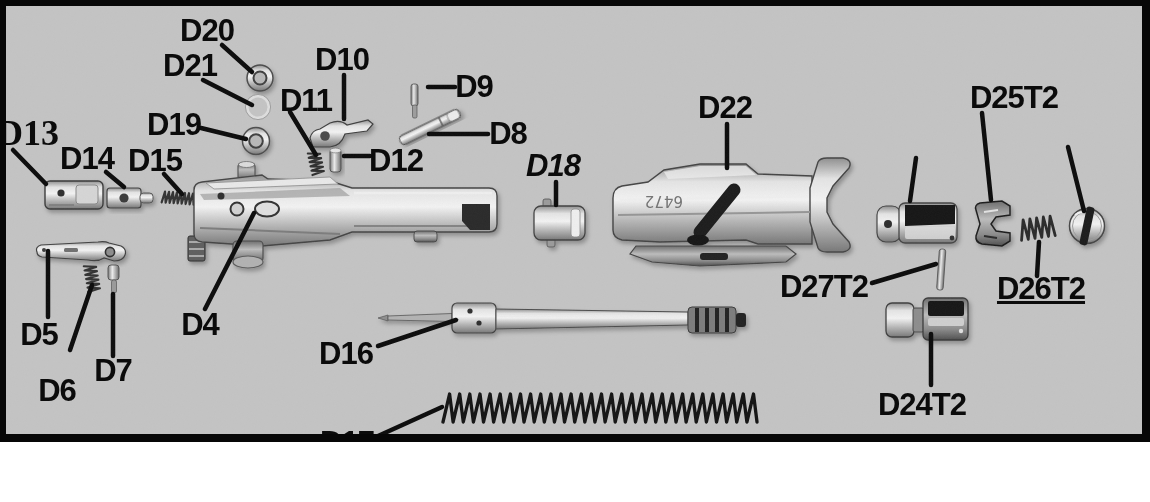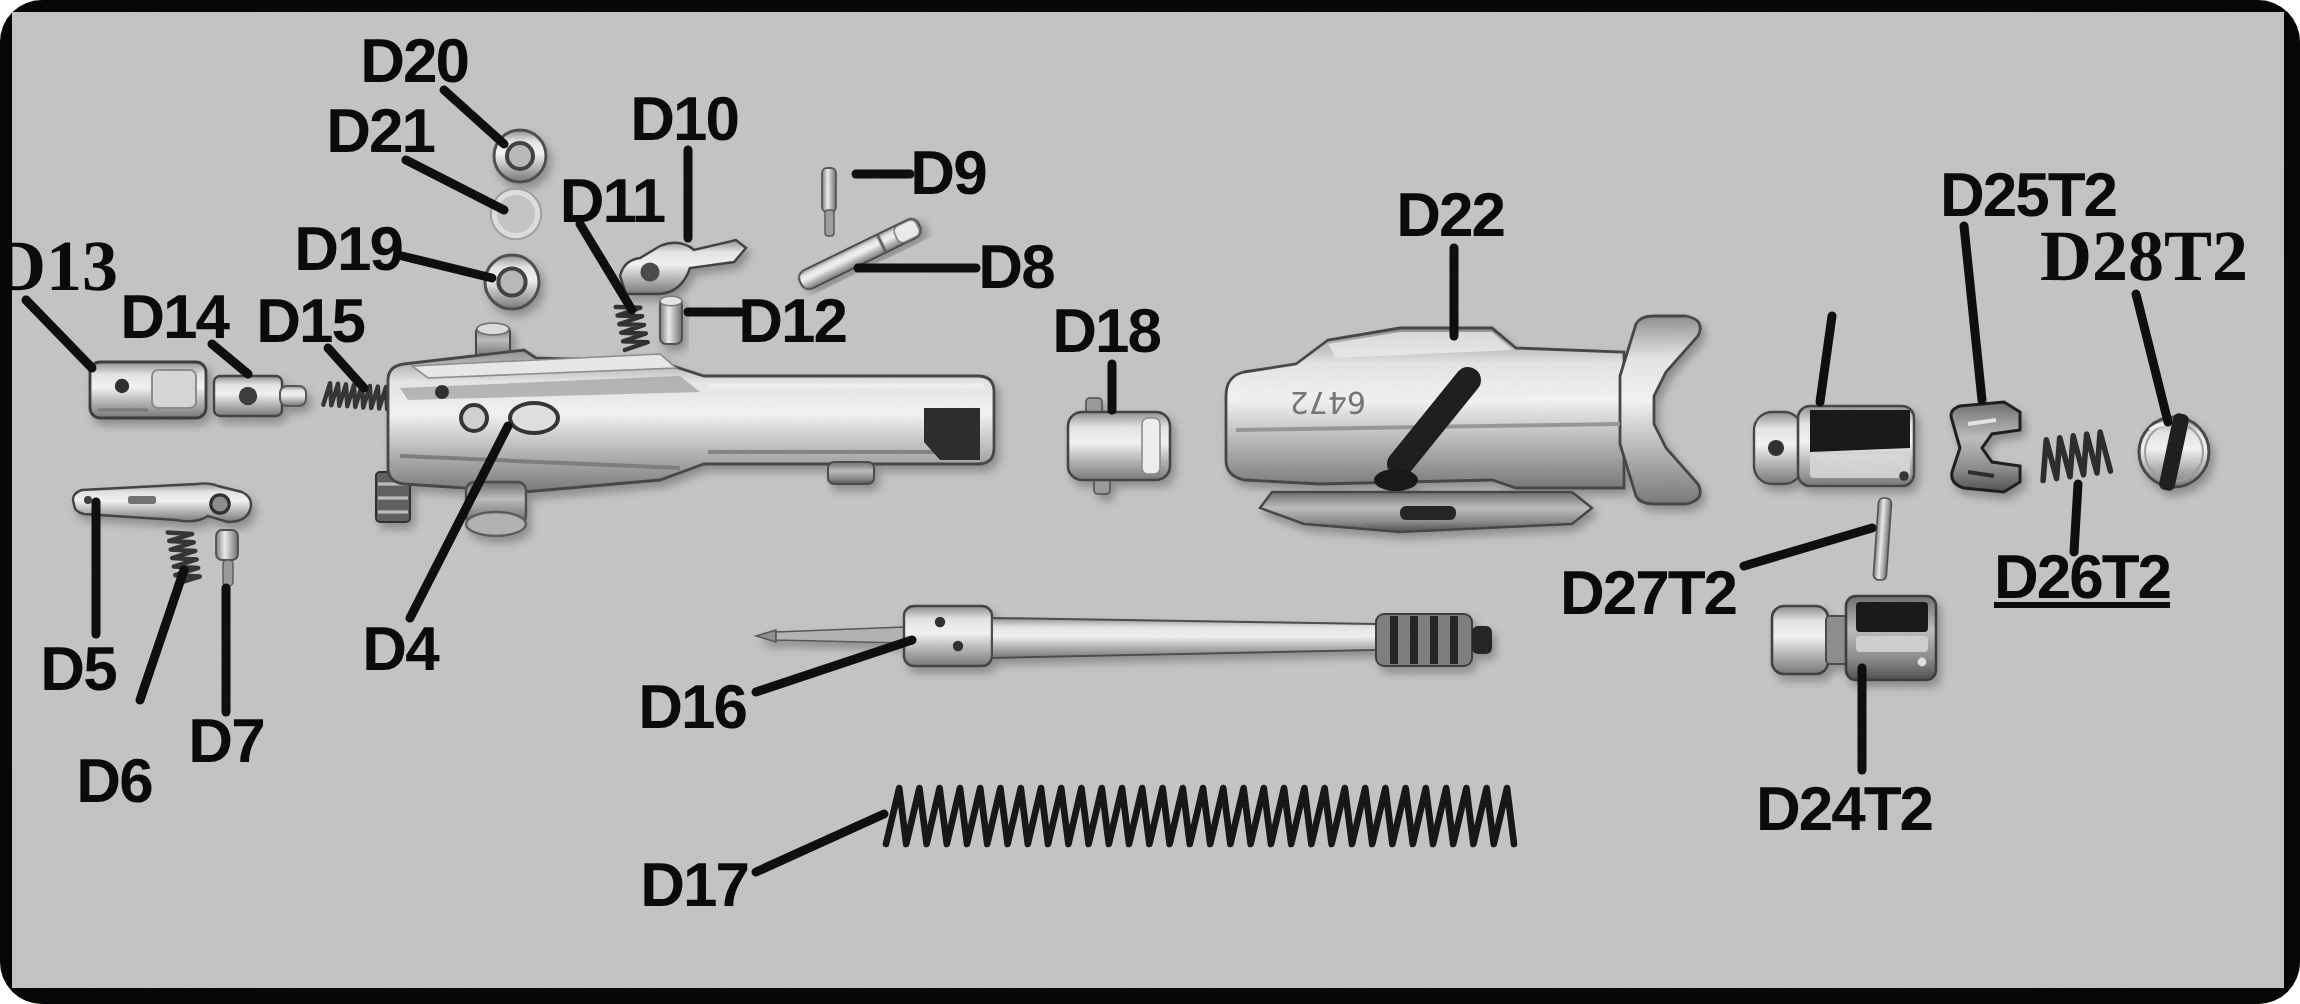--- a/index.html
+++ b/index.html
@@ -1,17 +1,17 @@
 <!DOCTYPE html>
 <html><head>
 <meta charset="utf-8">
 <style>
   html,body{margin:0;padding:0;background:#ffffff;}
-  #stage{position:relative;width:1150px;height:502px;background:#bef264;overflow:hidden;
-         font-family:"Liberation Sans",sans-serif;border-radius:21px;}
+  #stage{position:relative;width:1150px;height:442px;background:#bef264;overflow:hidden;
+         font-family:"Liberation Sans",sans-serif;}
   #scene{position:absolute;left:0;top:0;}
   #labels{position:absolute;left:0;top:0;width:100%;height:100%;z-index:5;pointer-events:none;}
   .label{position:absolute;transform:translate(-50%,-50%);
          font:700 31px "Liberation Sans",sans-serif;letter-spacing:-1px;
          color:#0b0b0b;white-space:nowrap;}
   .label.serif{font-family:Liberation Serif, serif;letter-spacing:0;font-size:36px;}
   #photo-border{position:absolute;inset:0;border-style:solid;border-color:#070707;
                 border-width:6px 8px 8px 6px;z-index:10;pointer-events:none;}
   .leader{stroke:#0b0b0b;stroke-width:4.5;stroke-linecap:round;}
 </style>
@@ -246,25 +246,24 @@
       <div class="label" style="left: 190px; top: 66px;">D21</div>
       <div class="label" style="left: 174px; top: 125px; text-align: center;">D19</div>
       <div class="label" style="left: 342px; top: 60px;">D10</div>
       <div class="label" style="left: 306px; top: 101px;">D11</div>
       <div class="label" style="left: 474px; top: 87px;">D9</div>
       <div class="label" style="left: 508px; top: 134px;">D8</div>
       <div class="label" style="left: 396px; top: 161px;">D12</div>
       <div class="label serif" style="left: 28px; top: 133px;">D13</div>
       <div class="label" style="left: 87px; top: 159px;">D14</div>
       <div class="label" style="left: 155px; top: 161px;">D15</div>
-      <div class="label" style="left: 553px; top: 166px;">D18</div>
+      <div class="label" style="left: 553px; top: 166px; font-style: italic;">D18</div>
       <div class="label" style="left: 725px; top: 108px;">D22</div>
       <div class="label" style="left: 980px; top: 98px; margin-left: 34px;">D25T2</div>
-      <div class="label serif" style="left: 1072px; top: 128px;">D28T2</div>
-      <div class="label" style="left: 824px; top: 297px;">D27T2</div>
+      <div class="label" style="left: 824px; top: 287px;">D27T2</div>
       <div class="label" style="left: 1041px; top: 289px; text-decoration: underline;">D26T2</div>
       <div class="label" style="left: 922px; top: 405px;">D24T2</div>
       <div class="label" style="left: 200px; top: 325px;">D4</div>
       <div class="label" style="left: 39px; top: 335px;">D5</div>
       <div class="label" style="left: 57px; top: 367px; margin-top: 24px;">D6</div>
       <div class="label" style="left: 113px; top: 371px;">D7</div>
       <div class="label" style="left: 346px; top: 354px;">D16</div>
       <div class="label" style="left: 347px; top: 443px;">D17</div>
     </div>
   <div id="photo-border"></div>

